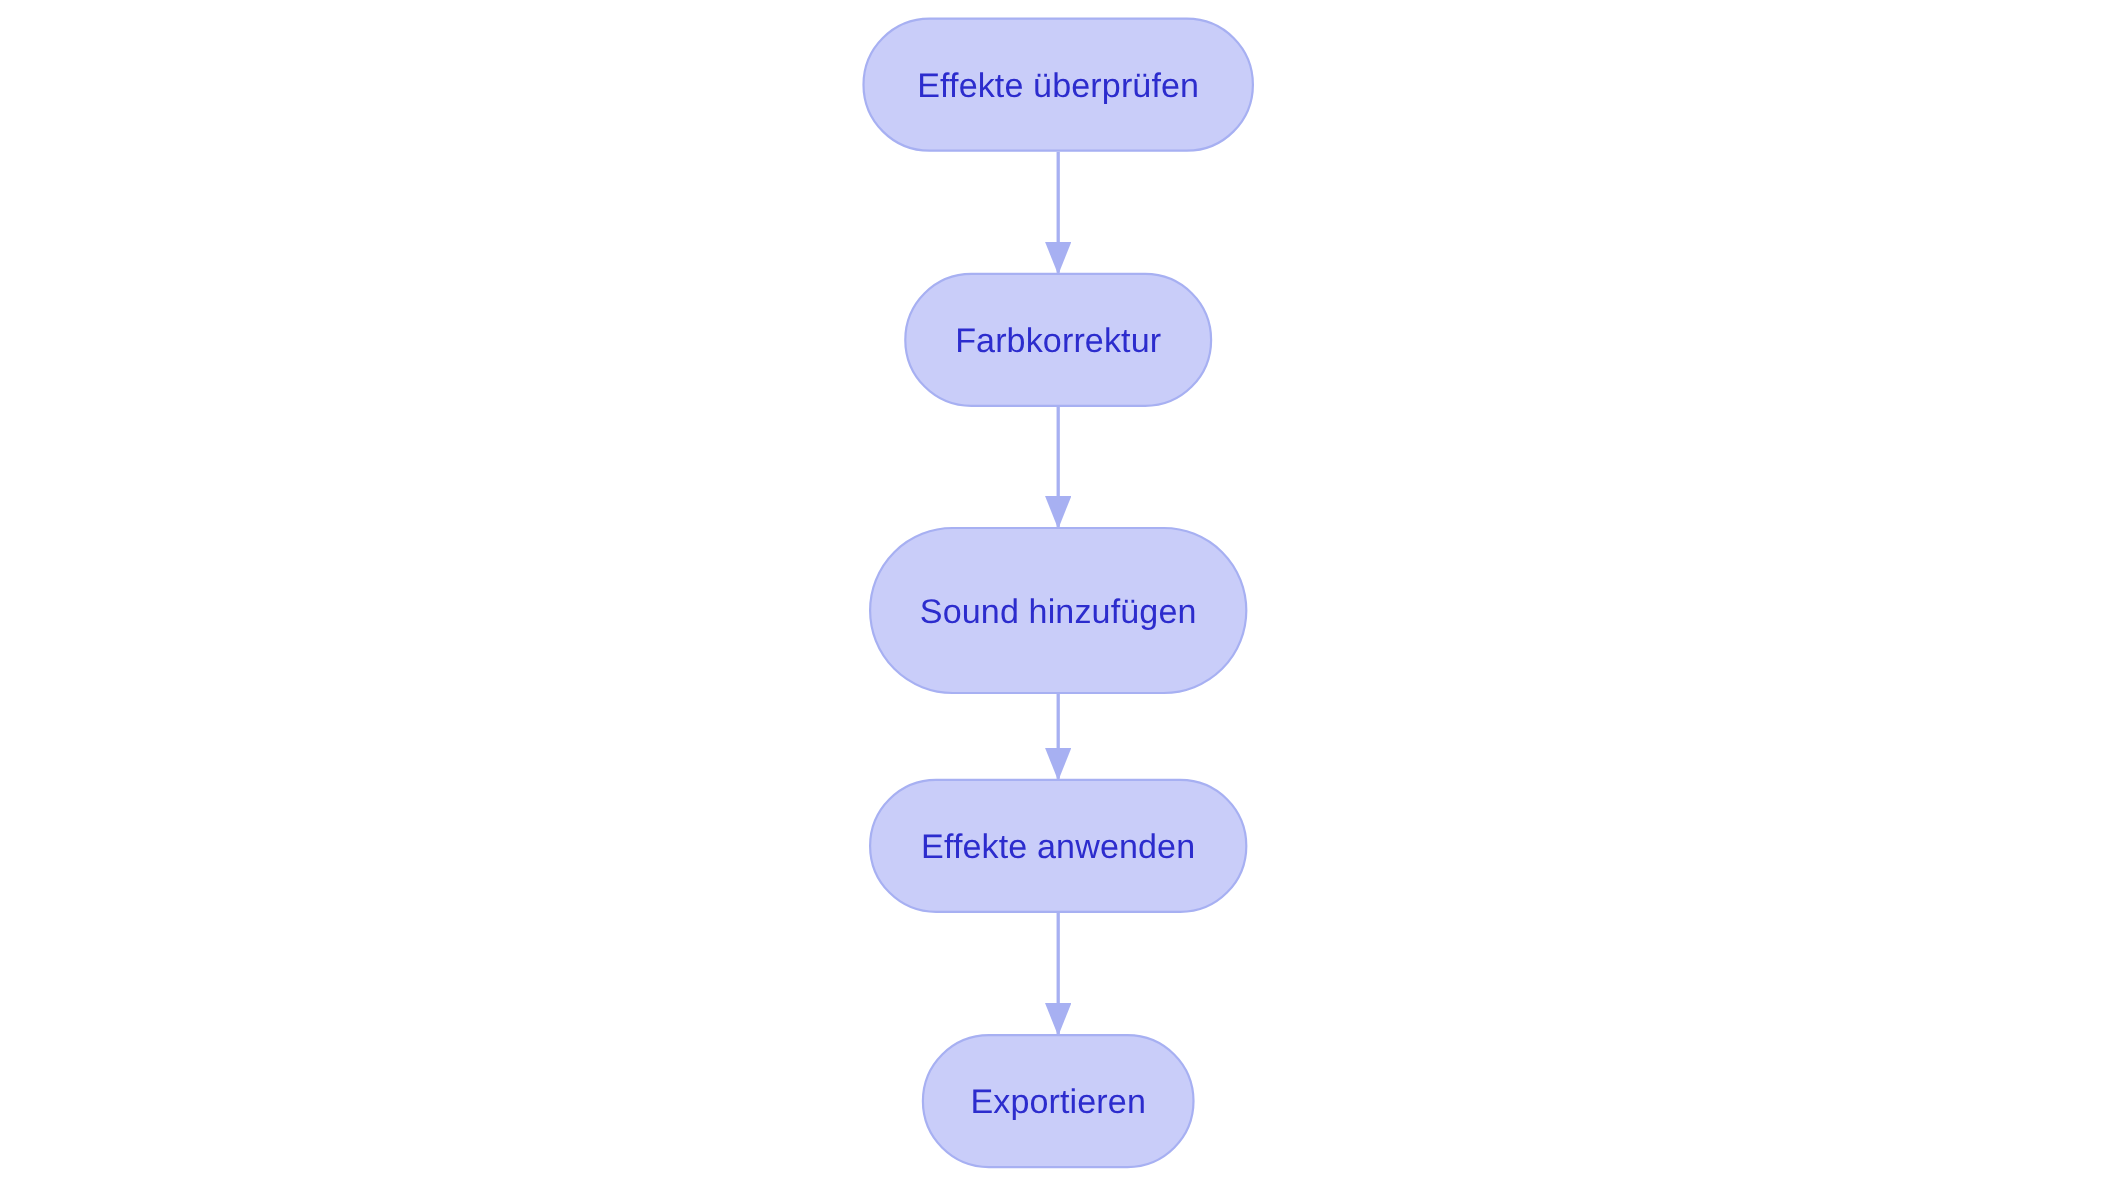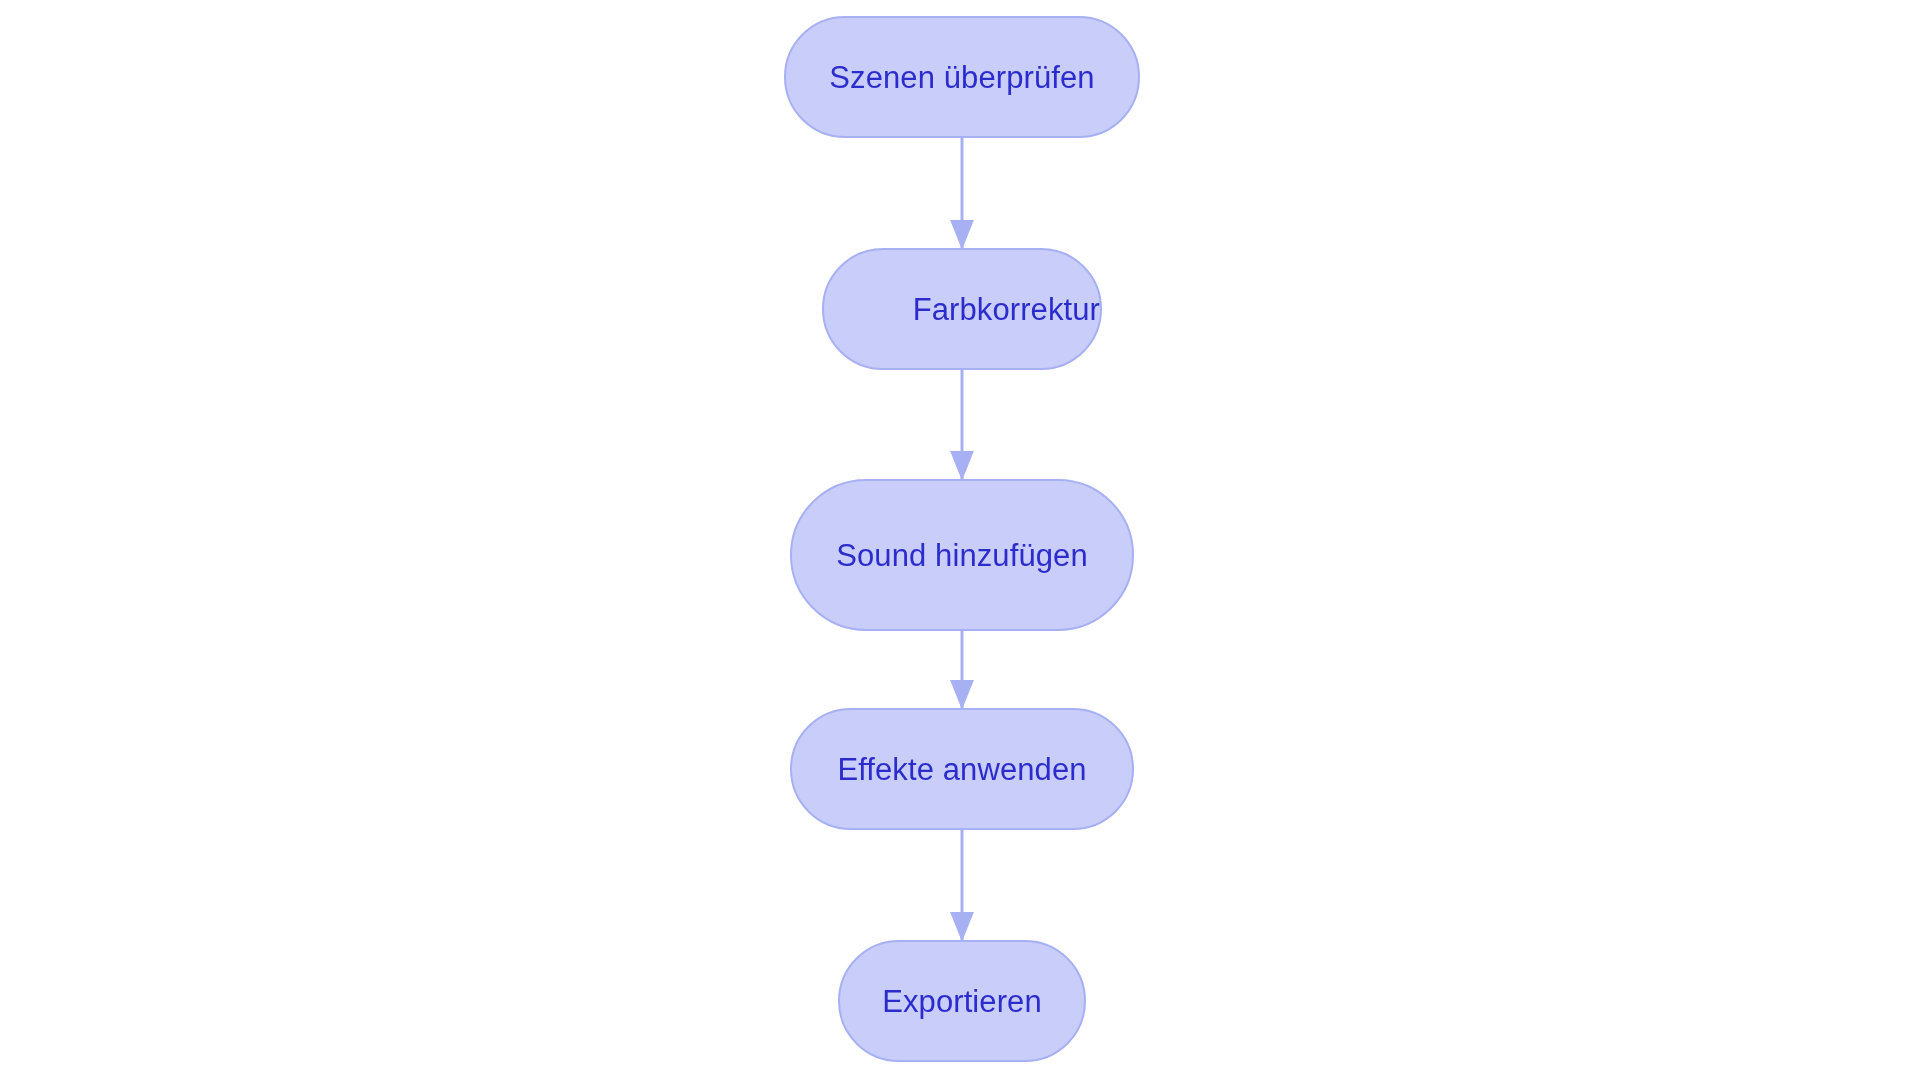--- a/index.html
+++ b/index.html
@@ -84,23 +84,23 @@
     <g id="edge-group">
         <line x1="962" y1="138" x2="962" y2="248" stroke="#a7b0f2" stroke-width="3" marker-end="url(#arrowhead-marker)"></line>
         <line x1="962" y1="370" x2="962" y2="479" stroke="#a7b0f2" stroke-width="3" marker-end="url(#arrowhead-marker)"></line>
         <line x1="962" y1="601" x2="962" y2="708" stroke="#a7b0f2" stroke-width="3" marker-end="url(#arrowhead-marker)"></line>
         <line x1="962" y1="830" x2="962" y2="940" stroke="#a7b0f2" stroke-width="3" marker-end="url(#arrowhead-marker)"></line>
       </g>
   </svg>
 
   <div id="node-stack">
       <div class="flow-node node-pos-0" style="left: 962px; top: 16px; width: 356px; height: 122px;">
-        <span class="flow-node-label">Szenen überprüfen</span>
+        <span class="flow-node-label">Effekte überprüfen</span>
       </div>
-      <div class="flow-node node-pos-1" style="left: 962px; top: 248px; width: 280px; height: 122px; justify-content: flex-end;">
+      <div class="flow-node node-pos-1" style="left: 962px; top: 248px; width: 280px; height: 122px;">
         <span class="flow-node-label">Farbkorrektur</span>
       </div>
       <div class="flow-node node-pos-2" style="left: 962px; top: 479px; width: 344px; height: 152px;">
         <span class="flow-node-label">Sound hinzufügen</span>
       </div>
       <div class="flow-node node-pos-3" style="left: 962px; top: 708px; width: 344px; height: 122px;">
         <span class="flow-node-label">Effekte anwenden</span>
       </div>
       <div class="flow-node node-pos-4" style="left: 962px; top: 940px; width: 248px; height: 122px;">
         <span class="flow-node-label">Exportieren</span>

